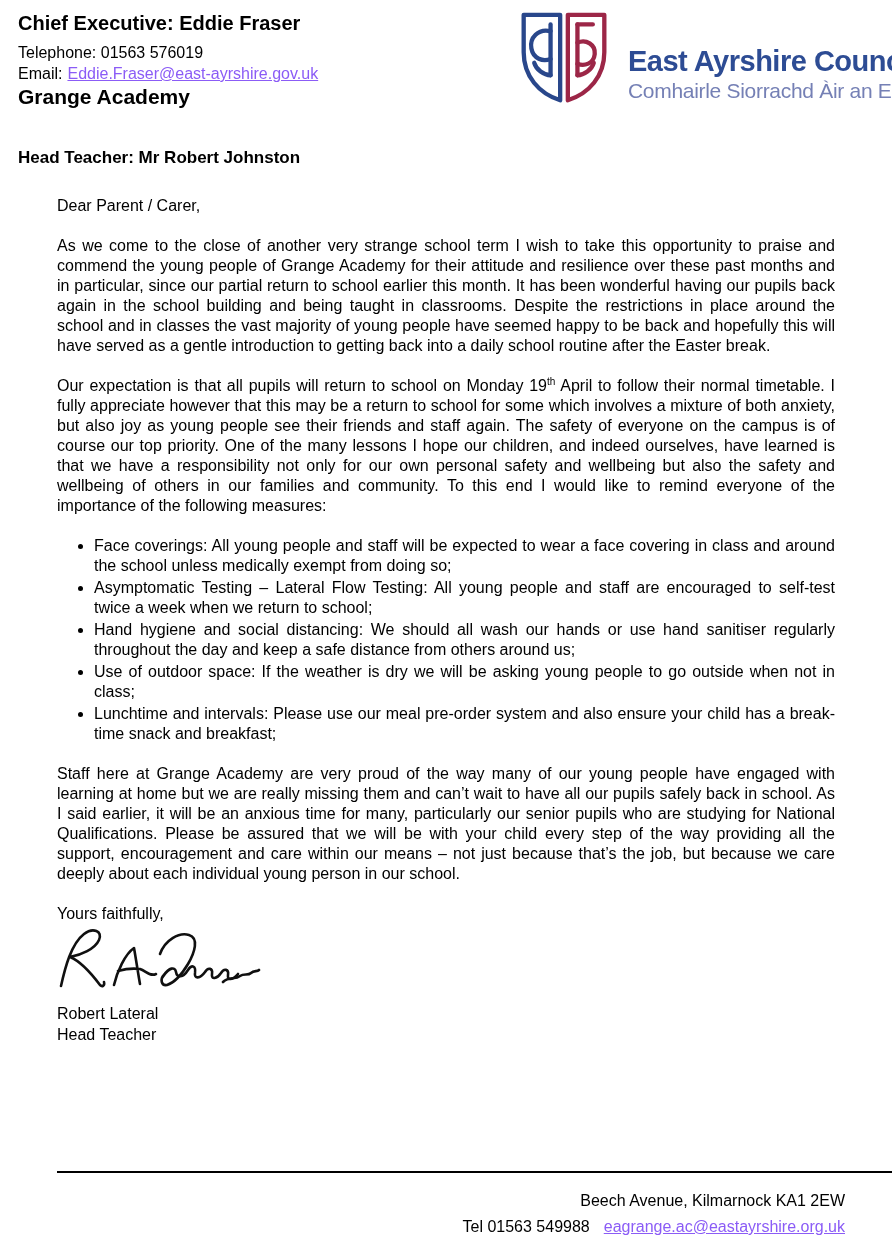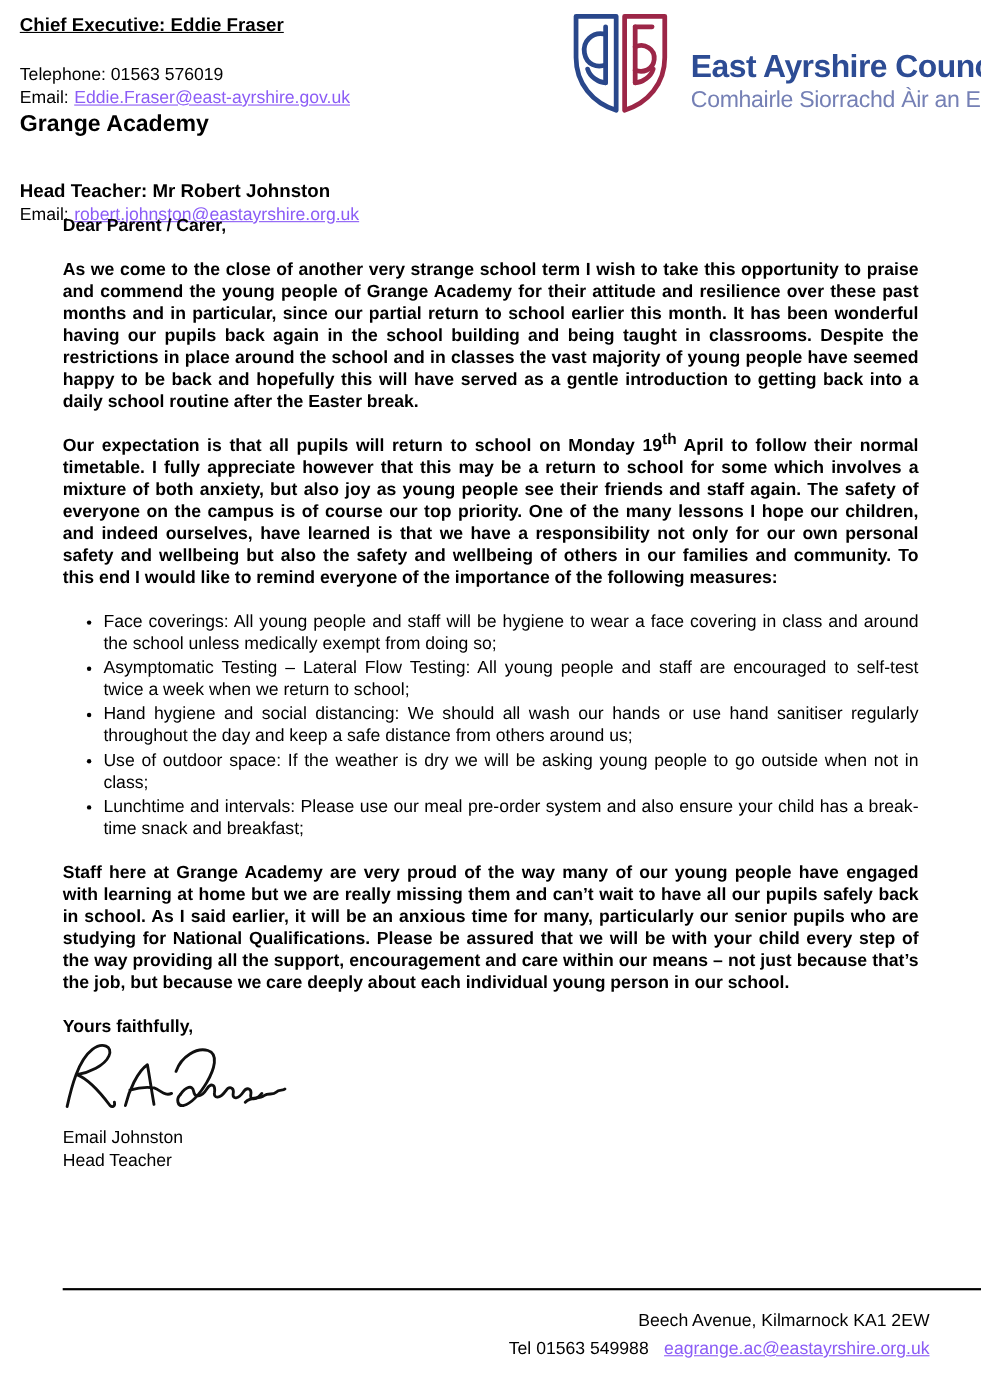--- a/index.html
+++ b/index.html
@@ -20,21 +20,21 @@
   }
 
   
   .contact-block {
     position: absolute;
     left: 18px;
     top: 12px;
     font-size: 16px;
     line-height: 21px;
   }
-  .chief-exec { font-size: 17px; font-weight: bold; line-height: 22px; margin-bottom: 24px; text-decoration: underline; }
+  .chief-exec { font-size: 20px; font-weight: bold; line-height: 22px; margin-bottom: 8px; }
   .school-name { font-size: 21px; font-weight: bold; line-height: 26px; margin-bottom: 3px; }
   .head-teacher { font-size: 17px; font-weight: bold; line-height: 23px; margin-top: 36px; }
   .contact-line .label { margin-right: 5px; }
 
   .logo {
     position: absolute;
     left: 512px;
     top: 10px;
     display: flex;
     align-items: flex-end;
@@ -59,23 +59,23 @@
 
   
   .letter {
     position: absolute;
     left: 57px;
     top: 196px;
     width: 778px;
     font-size: 16px;
     line-height: 20px;
   }
-  .letter p { margin: 0 0 20px 0; text-align: justify; font-weight: bold; }
+  .letter p { margin: 0 0 20px 0; text-align: justify; }
   .letter p.no-justify { text-align: left; }
-  .letter sup { font-size: 14px; line-height: 0; vertical-align: super; }
+  .letter sup { font-size: 10px; line-height: 0; vertical-align: super; }
   .letter ul { margin: 0 0 20px 0; padding-left: 37px; }
   .letter li { text-align: justify; margin-bottom: 2px; padding-left: 0; }
   .closing { margin-bottom: 0 !important; }
   .signature-wrap { margin: 2px 0 0 0; }
   .signer { line-height: 21px; }
 
   
   .footer-rule {
     position: absolute;
     left: 57px;
@@ -100,23 +100,20 @@
 <div class="page">
 
   <div class="contact-block">
     <div class="chief-exec">Chief Executive: Eddie Fraser</div>
     <div class="contact-line">Telephone: 01563 576019</div>
     <div class="contact-line">
       <span class="label">Email:</span><a class="link">Eddie.Fraser@east-ayrshire.gov.uk</a>
     </div>
     <div class="school-name">Grange Academy</div>
     <div class="head-teacher">Head Teacher: Mr Robert Johnston</div>
-    <div class="contact-line">
-      <span class="label">Email:</span><a class="link">robert.johnston@eastayrshire.org.uk</a>
-    </div>
   </div>
 
   <div class="logo">
     <svg class="logo-shield" viewBox="0 0 108 100" width="104" height="96" aria-hidden="true">
       <g fill="none" stroke-linecap="round" stroke-linejoin="round">
         <g stroke="#29478B" stroke-width="4.5">
           <path d="M50,5 H12 V44 C12,69 28,87 50,94 Z"></path>
           <path d="M40,15 V68"></path>
           <path d="M40,22 C27,19 18,29 20,40 C22,51 32,54 40,51"></path>
           <path d="M40,68 C33,68 25,62 23,55"></path>
@@ -137,21 +134,21 @@
   </div>
 
   <div class="letter">
     <p class="no-justify">Dear Parent / Carer,</p>
 
     <p>As we come to the close of another very strange school term I wish to take this opportunity to praise and commend the young people of Grange Academy for their attitude and resilience over these past months and in particular, since our partial return to school earlier this month.  It has been wonderful having our pupils back again in the school building and being taught in classrooms.  Despite the restrictions in place around the school and in classes the vast majority of young people have seemed happy to be back and hopefully this will have served as a gentle introduction to getting back into a daily school routine after the Easter break.</p>
 
     <p><span>Our expectation is that all pupils will return to school on Monday 19</span><sup>th</sup><span> April to follow their normal timetable. I fully appreciate however that this may be a return to school for some which involves a mixture of both anxiety, but also joy as young people see their friends and staff again. The safety of everyone on the campus is of course our top priority.  One of the many lessons I hope our children, and indeed ourselves, have learned is that we have a responsibility not only for our own personal safety and wellbeing but also the safety and wellbeing of others in our families and community.  To this end I would like to remind everyone of the importance of the following measures:</span></p>
 
     <ul>
-      <li>Face coverings:  All young people and staff will be hygiene to wear a face covering in class and around the school unless medically exempt from doing so;</li>
+      <li>Face coverings:  All young people and staff will be expected to wear a face covering in class and around the school unless medically exempt from doing so;</li>
       <li>Asymptomatic Testing – Lateral Flow Testing:  All young people and staff are encouraged to self-test twice a week when we return to school;</li>
       <li>Hand hygiene and social distancing:  We should all wash our hands or use hand sanitiser regularly throughout the day and keep a safe distance from others around us;</li>
       <li>Use of outdoor space:  If the weather is dry we will be asking young people to go outside when not in class;</li>
       <li>Lunchtime and intervals:  Please use our meal pre-order system and also ensure your child has a break-time snack and breakfast;</li>
     </ul>
 
     <p>Staff here at Grange Academy are very proud of the way many of our young people have engaged with learning at home but we are really missing them and can’t wait to have all our pupils safely back in school.  As I said earlier, it will be an anxious time for many, particularly our senior pupils who are studying for National Qualifications.  Please be assured that we will be with your child every step of the way providing all the support, encouragement and care within our means – not just because that’s the job, but because we care deeply about each individual young person in our school.</p>
 
 
     <p class="no-justify closing">Yours faithfully,</p>
@@ -160,21 +157,21 @@
       <svg viewBox="0 0 205 72" width="205" height="72" aria-hidden="true">
         <g fill="none" stroke="#101010" stroke-width="2.6" stroke-linecap="round" stroke-linejoin="round">
           <path d="M4,60 C8,42 14,18 27,8 C36,1 46,5 42,14 C38,23 24,29 13,31 M13,31 C23,35 34,47 43,59 C45,61 48,60 47,56"></path>
           <path d="M57,59 C60,46 68,28 77,22 C79,33 81,47 83,58 M61,45 C68,43 76,42 83,43 C89,45 93,51 99,48"></path>
           <path d="M103,28 C108,14 122,6 132,9 C142,12 138,26 131,38 C125,48 117,57 110,59 C104,60 103,53 107,49"></path>
           <path d="M107,49 C112,42 118,40 119,46 C120,52 126,52 131,44 C135,38 139,40 138,47 C137,53 143,53 148,46 C151,41 156,42 155,48 C154,54 160,53 164,47 C167,42 172,43 171,49 C170,55 176,54 181,48"></path>
           <path d="M166,56 C172,50 178,54 183,50 C187,47 191,50 194,47 C197,44 200,46 202,44"></path>
         </g>
       </svg>
     </div>
-    <div class="signer">Email Johnston</div>
+    <div class="signer">Robert Lateral</div>
     <div class="signer">Head Teacher</div>
   </div>
 
   <div class="footer-rule"></div>
   <div class="footer-text">
     <div>Beech Avenue, Kilmarnock KA1 2EW</div>
     <div>
       <span class="tel">Tel 01563 549988</span><a class="link">eagrange.ac@eastayrshire.org.uk</a>
     </div>
   </div>

